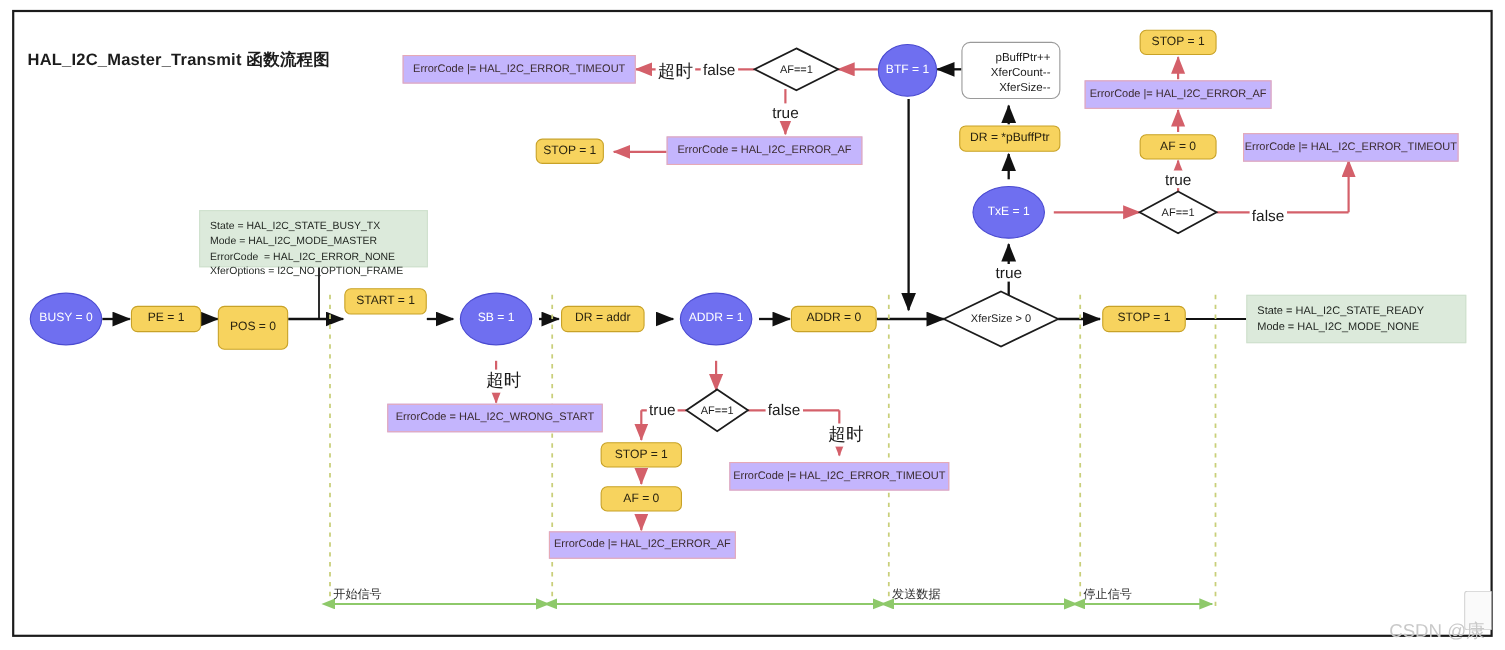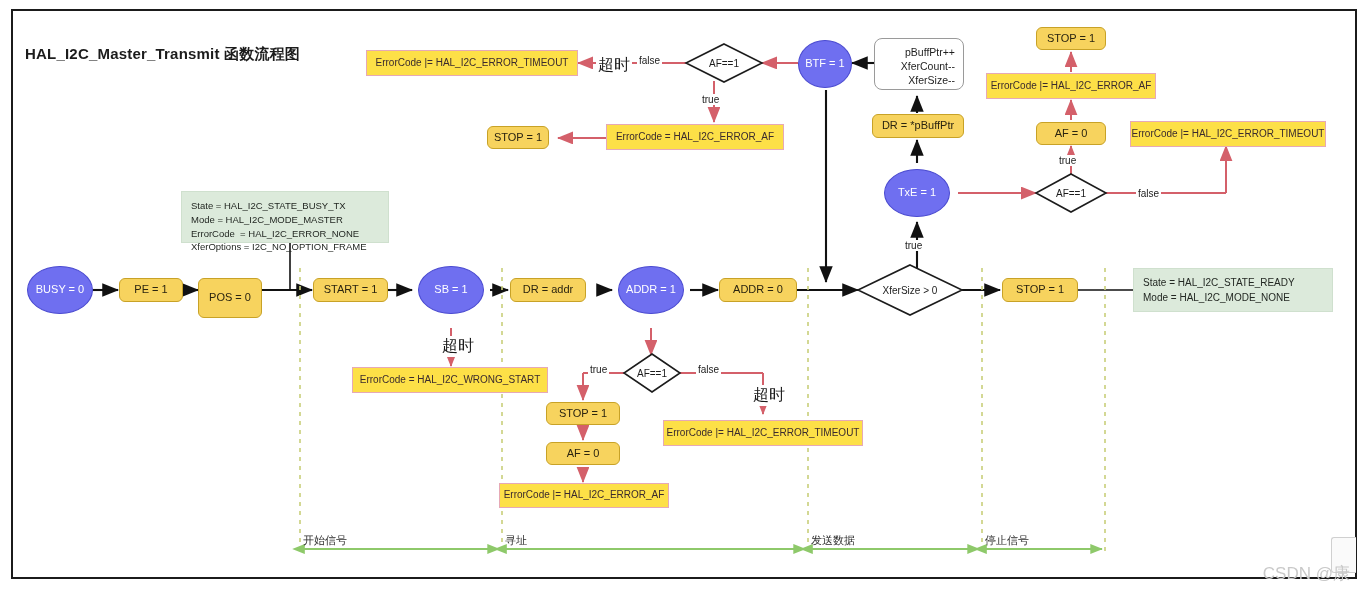--- a/index.html
+++ b/index.html
@@ -60,21 +60,21 @@
   
   .yellow {
     background: #f7d35e;
     border: 1px solid #c8a227;
     border-radius: 6px;
     color: #2a2410;
     font-size: 11px;
   }
   
   .pink {
-    background: #fde047;
+    background: #c4b5fd;
     border: 1px solid #e6a9b6;
     color: #3a2a2e;
     font-size: 10px;
   }
   
   .green {
     background: #dceadb;
     border: 1px solid #cfe0ce;
     color: #232823;
     font-size: 9.5px;
@@ -107,21 +107,21 @@
     display: flex;
     align-items: center;
     justify-content: center;
     font-size: 10px;
     color: #1c1c1c;
     white-space: nowrap;
   }
   
   .elabel {
     position: absolute;
-    font-size: 10px;
+    font-size: 14px;
     color: #1b1b1b;
     background: #ffffff;
     padding: 0 2px;
     white-space: nowrap;
   }
   .elabel.cn {
     font-size: 16px;
   }
   .phase-label {
     position: absolute;
@@ -266,21 +266,21 @@
       <line x1="985" y1="549" x2="1102" y2="549" marker-end="url(#ahG)" marker-start="url(#ahGs)"></line>
     </g>
   </svg>
 
   <div class="node circle" style="left:27px;top:266px;width:66px;height:48px;">BUSY = 0</div>
 
   <div class="node yellow" style="left:119px;top:278px;width:64px;height:24px;">PE = 1</div>
 
   <div class="node yellow" style="left:198px;top:278px;width:64px;height:40px;">POS = 0</div>
 
-  <div class="node yellow" style="left:313px;top:278px;width:75px;height:24px;">START = 1</div>
+  <div class="node yellow" style="left:313px;top:262px;width:75px;height:24px;">START = 1</div>
 
   <div class="node circle" style="left:418px;top:266px;width:66px;height:48px;">SB = 1</div>
 
   <div class="node yellow" style="left:510px;top:278px;width:76px;height:24px;">DR = addr</div>
 
   <div class="node circle" style="left:618px;top:266px;width:66px;height:48px;">ADDR = 1</div>
 
   <div class="node yellow" style="left:719px;top:278px;width:78px;height:24px;">ADDR = 0</div>
 
   <div class="diamond-wrap" style="left:858px;top:265px;width:104px;height:50px;">
@@ -358,19 +358,18 @@
   <div class="elabel" style="left:588px;top:364px;">true</div>
   <div class="elabel" style="left:696px;top:364px;">false</div>
   <div class="elabel cn" style="left:751px;top:385px;">超时</div>
 
   <div class="elabel" style="left:903px;top:240px;">true</div>
 
   <div class="elabel" style="left:1057px;top:155px;">true</div>
   <div class="elabel" style="left:1136px;top:188px;">false</div>
 
   <div class="phase-label" style="left:303px;top:533px;width:196px;">开始信号</div>
-  <div class="phase-label" style="left:505px;top:533px;width:300px;">寻址</div>
   <div class="phase-label" style="left:811px;top:533px;width:168px;">发送数据</div>
   <div class="phase-label" style="left:985px;top:533px;width:117px;">停止信号</div>
 
   <div id="scrollcorner"></div>
   <div id="watermark">CSDN @康</div>
 </div>
 
 </body></html>

